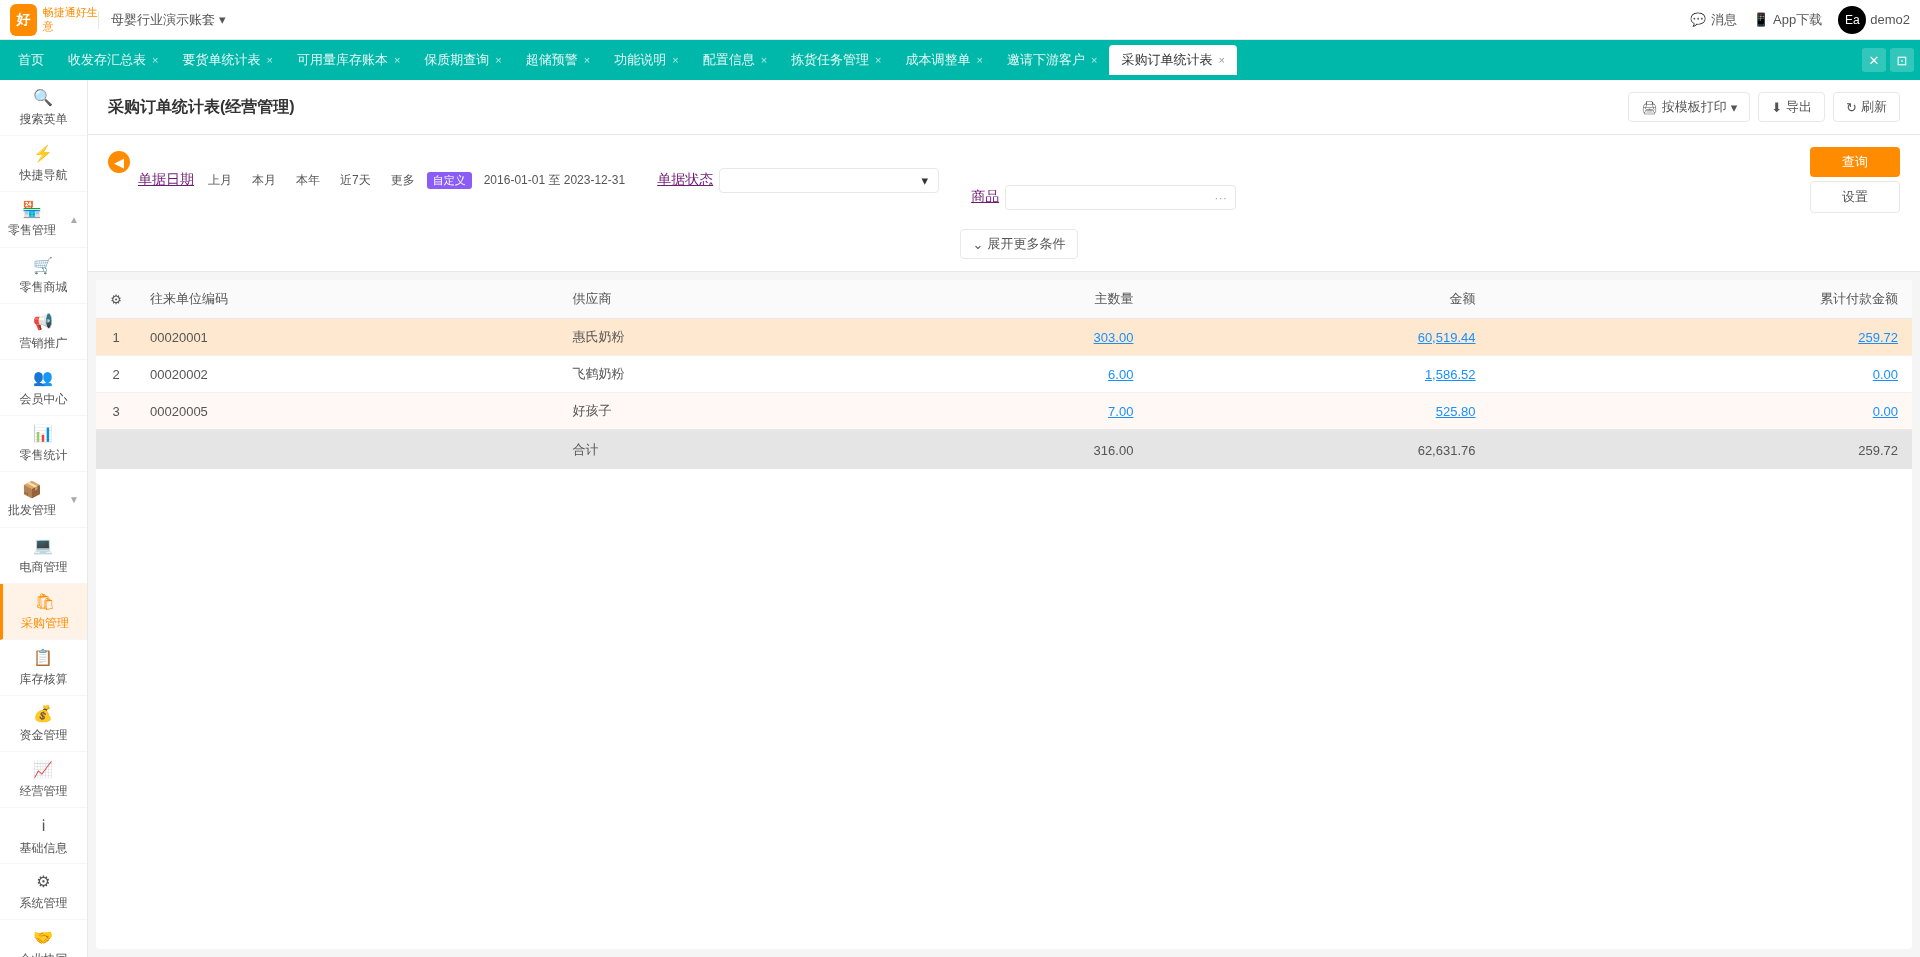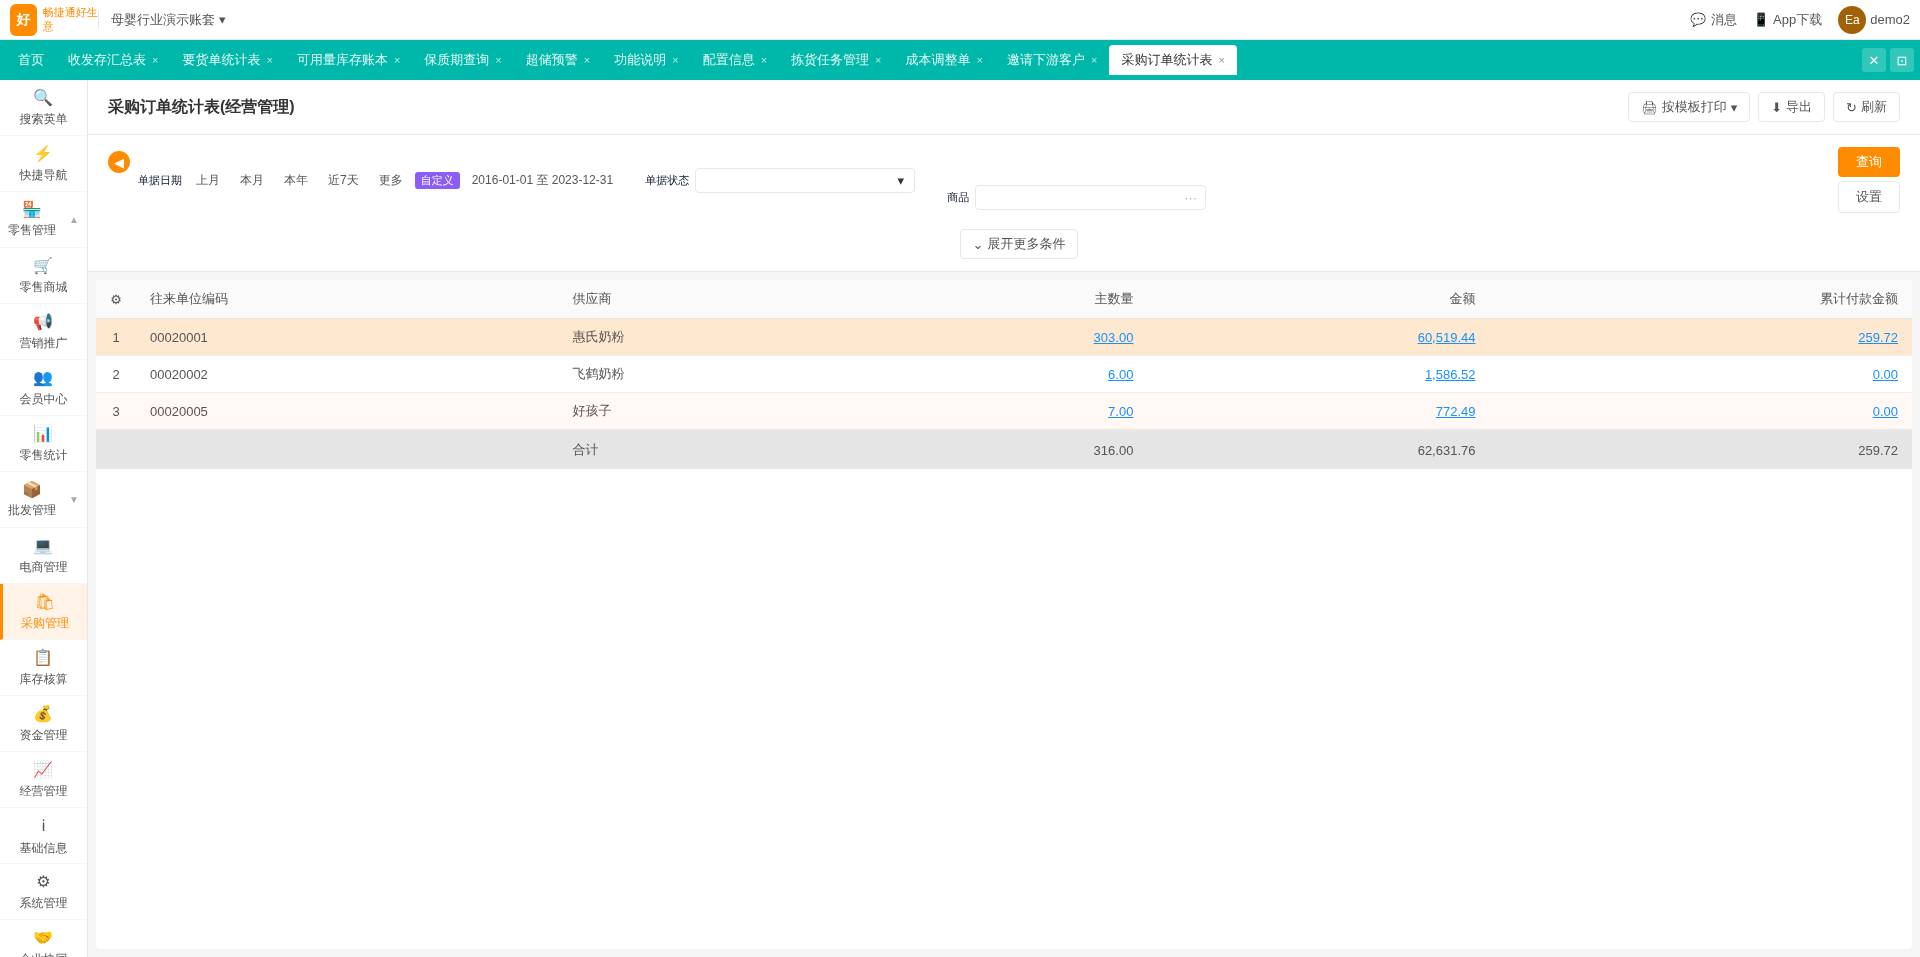--- a/index.html
+++ b/index.html
@@ -6,21 +6,21 @@
     body { font-family: 'Microsoft YaHei', Arial, sans-serif; font-size: 13px; background: #f5f5f5; color: #333; width: 1920px; height: 957px; overflow: hidden; }
 
     
     .top-bar { display: flex; align-items: center; height: 40px; background: #fff; border-bottom: 1px solid #e8e8e8; padding: 0 10px; }
     .logo { display: flex; align-items: center; gap: 6px; width: 88px; }
     .logo-icon { width: 32px; height: 32px; background: #ff8c00; border-radius: 6px; display: flex; align-items: center; justify-content: center; color: white; font-size: 14px; font-weight: bold; }
     .logo-text { font-size: 11px; color: #ff8c00; line-height: 1.2; }
     .workspace-selector { display: flex; align-items: center; gap: 4px; padding: 0 12px; border-left: 1px solid #e8e8e8; color: #555; font-size: 13px; cursor: pointer; }
     .top-bar-right { margin-left: auto; display: flex; align-items: center; gap: 16px; }
     .top-bar-icon { display: flex; align-items: center; gap: 4px; color: #555; font-size: 13px; cursor: pointer; }
-    .avatar { width: 28px; height: 28px; background: #a16207; border-radius: 50%; display: flex; align-items: center; justify-content: center; color: white; font-size: 12px; }
+    .avatar { width: 28px; height: 28px; background: #000000; border-radius: 50%; display: flex; align-items: center; justify-content: center; color: white; font-size: 12px; }
 
     
     .nav-tabs { display: flex; align-items: center; height: 40px; background: #00b8a9; padding: 0 6px; overflow: hidden; }
     .nav-tab { display: flex; align-items: center; gap: 4px; padding: 0 12px; height: 30px; color: rgba(255,255,255,0.9); font-size: 13px; cursor: pointer; white-space: nowrap; border-radius: 4px 4px 0 0; position: relative; }
     .nav-tab.active { background: #fff; color: #333; }
     .nav-tab .close-icon { font-size: 11px; color: rgba(255,255,255,0.7); margin-left: 2px; }
     .nav-tab.active .close-icon { color: #999; }
     .nav-tab-home { font-weight: 500; }
     .nav-tab-controls { margin-left: auto; display: flex; align-items: center; gap: 4px; }
     .nav-ctrl-btn { width: 24px; height: 24px; background: rgba(255,255,255,0.2); border-radius: 3px; display: flex; align-items: center; justify-content: center; color: white; cursor: pointer; font-size: 13px; }
@@ -40,30 +40,30 @@
     .page-title { font-size: 16px; font-weight: 600; color: #333; }
     .page-actions { display: flex; align-items: center; gap: 8px; }
     .btn-print { display: flex; align-items: center; gap: 4px; padding: 5px 12px; border: 1px solid #e8e8e8; background: #fff; border-radius: 4px; cursor: pointer; color: #555; font-size: 13px; }
     .btn-export { display: flex; align-items: center; gap: 4px; padding: 5px 12px; border: 1px solid #e8e8e8; background: #fff; border-radius: 4px; cursor: pointer; color: #555; font-size: 13px; }
     .btn-refresh { display: flex; align-items: center; gap: 4px; padding: 5px 12px; border: 1px solid #e8e8e8; background: #fff; border-radius: 4px; cursor: pointer; color: #555; font-size: 13px; }
 
     
     .filter-area { background: #fff; padding: 12px 20px; border-bottom: 1px solid #e8e8e8; }
     .filter-row { display: flex; align-items: center; gap: 12px; flex-wrap: nowrap; }
     .filter-item { display: flex; align-items: center; gap: 6px; }
-    .filter-label { color: #0f172a; font-size: 11px; white-space: nowrap; }
+    .filter-label { color: #701a75; font-size: 14px; white-space: nowrap; text-decoration: underline; }
     .date-shortcuts { display: flex; align-items: center; gap: 4px; }
     .date-btn { padding: 2px 8px; border-radius: 3px; font-size: 12px; cursor: pointer; border: none; background: transparent; color: #555; }
     .date-range { color: #555; font-size: 12px; }
     .custom-badge { background: #8b5cf6; color: white; padding: 1px 6px; border-radius: 3px; font-size: 11px; }
     .filter-select { display: flex; align-items: center; gap: 4px; border: 1px solid #e8e8e8; border-radius: 4px; padding: 4px 10px; min-width: 200px; cursor: pointer; background: #fff; }
     .filter-select-text { flex: 1; color: #999; font-size: 13px; }
     .filter-input { border: 1px solid #e8e8e8; border-radius: 4px; padding: 4px 10px; min-width: 200px; font-size: 13px; color: #555; }
     .filter-more-btn { display: flex; align-items: center; gap: 4px; padding: 5px 12px; border: 1px solid #e8e8e8; background: #fff; border-radius: 4px; cursor: pointer; color: #555; font-size: 13px; margin: 8px auto 0; }
-    .btn-query { background: #ff8c00; color: white; border: none; border-radius: 4px; padding: 6px 18px; font-size: 13px; cursor: pointer; }
+    .btn-query { background: #ff8c00; color: white; border: none; border-radius: 4px; padding: 6px 32px; font-size: 13px; cursor: pointer; }
     .btn-settings { background: #fff; color: #555; border: 1px solid #e8e8e8; border-radius: 4px; padding: 6px 12px; font-size: 13px; cursor: pointer; margin-top: 4px; display: block; }
     .filter-right-actions { display: flex; flex-direction: column; margin-left: auto; }
     .expand-row { display: flex; justify-content: center; margin-top: 8px; }
 
     
     .table-area { flex: 1; background: #fff; margin: 8px; border-radius: 4px; overflow: auto; }
     .data-table { width: 100%; border-collapse: collapse; }
     .data-table thead tr { background: #fafafa; border-bottom: 1px solid #e8e8e8; }
     .data-table thead th { padding: 10px 14px; text-align: left; font-weight: 500; color: #555; font-size: 13px; border-bottom: 1px solid #e8e8e8; white-space: nowrap; }
     .data-table thead th.right { text-align: right; }
@@ -345,21 +345,21 @@
     <td>飞鹤奶粉</td>
     <td class="num-link">6.00</td>
     <td class="num-link">1,586.52</td>
     <td class="num-link">0.00</td>
   </tr>
               <tr>
     <td class="center">3</td>
     <td>00020005</td>
     <td>好孩子</td>
     <td class="num-link">7.00</td>
-    <td class="num-link">772.49</td>
+    <td class="num-link">525.80</td>
     <td class="num-link">0.00</td>
   </tr>
             </tbody>
           <tfoot>
             <tr>
               <td colspan="2"></td>
               <td>合计</td>
               <td class="num">316.00</td>
               <td class="num">62,631.76</td>
               <td class="num">259.72</td>

